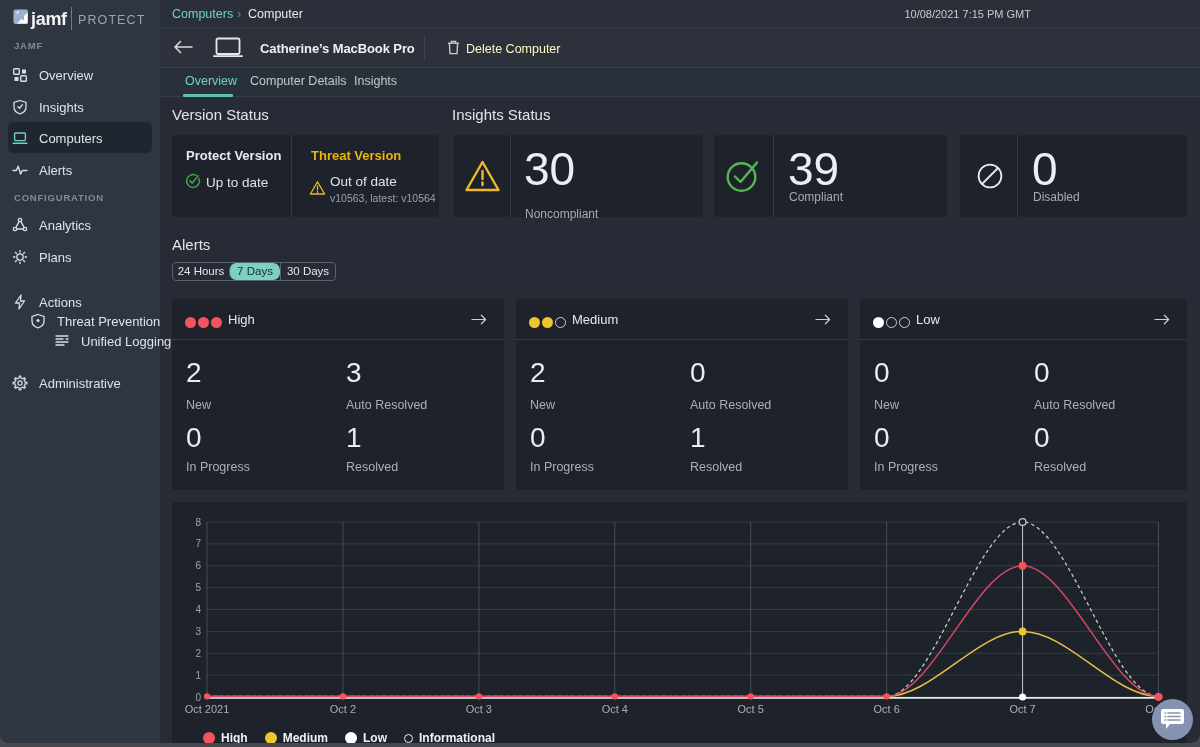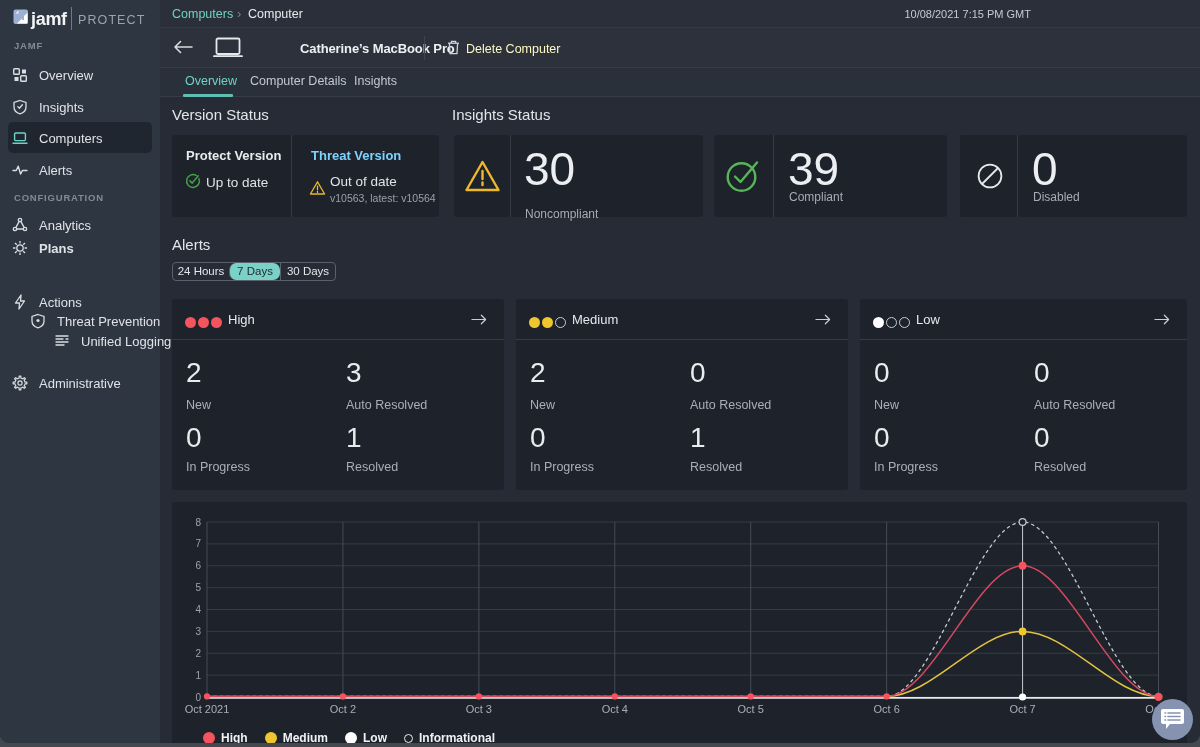--- a/index.html
+++ b/index.html
@@ -66,21 +66,21 @@
     <span class="crumb-date">10/08/2021 7:15 PM GMT</span>
   </div>
   <div id="hdr">
     <svg class="abs" style="left:13px; top:12px;" width="20" height="14" viewBox="0 0 20 14" fill="none" stroke="#d6dbe0" stroke-width="1.6" stroke-linecap="round" stroke-linejoin="round">
       <path d="M19 7 H2 M7.5 1.5 L2 7 L7.5 12.5"></path>
     </svg>
     <svg class="abs" style="left:53px; top:9px;" width="30" height="21" viewBox="0 0 30 21" fill="none" stroke="#e6e9ec" stroke-width="1.8">
       <rect x="3.5" y="1.5" width="23" height="15.5" rx="1.5"></rect>
       <path d="M1 19.2 H29" stroke-linecap="round"></path>
     </svg>
-    <div class="abs" style="left:100px; top:13px; font-size:13px; font-weight:bold; color:#eef0f3; letter-spacing:-0.1px;margin-left:40px;">Catherine’s MacBook Pro</div>
+    <div class="abs" style="left:100px; top:13px; font-size:13px; font-weight:bold; color:#eef0f3; letter-spacing:-0.1px;">Catherine’s MacBook Pro</div>
     <div class="abs" style="left:264px; top:8px; width:1px; height:24px; background:#3e4450;"></div>
     <svg class="abs" style="left:287px; top:12px;" width="13" height="15" viewBox="0 0 13 15" fill="none" stroke="#ced3d9" stroke-width="1.3">
       <path d="M1 3.2 H12"></path>
       <path d="M4.4 3 V1.4 H8.6 V3"></path>
       <path d="M2.4 3.4 L3 13.6 H10 L10.6 3.4"></path>
     </svg>
     <div class="abs" style="left:306px; top:14px; font-size:12.5px; color:#fef9c3;">Delete Computer</div>
   </div>
   <div id="tabs">
     <div class="abs" style="left:0; top:0; width:1040px; height:1px; background:#363d48;"></div>
@@ -95,21 +95,21 @@
   <div class="h2" style="left:172px; top:236px;">Alerts</div>
 
   <div class="card" id="vcard" style="left:172px; top:135px; width:267px; height:82px;">
     <div class="abs" style="left:119px; top:0; width:1px; height:82px; background:#353b45;"></div>
     <div class="abs" style="left:14px; top:13px; font-size:13px; font-weight:bold; color:#e8ebee;">Protect Version</div>
     <svg class="abs" style="left:13px; top:38px;" width="16" height="16" viewBox="0 0 16 16" fill="none" stroke="#43a047" stroke-width="1.5">
       <path d="M14.01 5.81 A6.4 6.4 0 1 1 11.2 2.46" stroke-linecap="round"></path>
       <path d="M5 7.9 L7.2 10.1 L13.3 2.8" stroke-linecap="round" stroke-linejoin="round"></path>
     </svg>
     <div class="abs" style="left:34px; top:40px; font-size:13.5px; color:#dfe3e8;">Up to date</div>
-    <div class="abs" style="left:139px; top:13px; font-size:13px; font-weight:bold; color:#7dd3fc;">Threat Version</div>
+    <div class="abs" style="left:139px; top:13px; font-size:13px; font-weight:bold; color:#eab308;">Threat Version</div>
     <svg class="abs" style="left:137px; top:45px;" width="17" height="16" viewBox="0 0 17 16" fill="none" stroke="#e8b62c" stroke-width="1.3" stroke-linejoin="round">
       <path d="M8.5 1.8 L15.6 14 H1.4 Z"></path>
       <path d="M8.5 6 V9.8 M8.5 11.4 V12.4" stroke-linecap="round"></path>
     </svg>
     <div class="abs" style="left:158px; top:39px; font-size:13.5px; color:#dfe3e8;">Out of date</div>
     <div class="abs" style="left:158px; top:57px; font-size:10.5px; color:#99a0aa; white-space:nowrap;">v10563, latest: v10564</div>
   </div>
 
   <div class="card" id="icard1" style="left:454px; top:135px; width:249px; height:82px;">
     <div class="abs" style="left:56px; top:0; width:1px; height:82px; background:#353b45;"></div>
@@ -322,21 +322,21 @@
 
     <div class="navitem" style="top:209px;">
       <svg class="nicon" viewBox="0 0 16 16" fill="none" stroke="#d9dee3" stroke-width="1.3">
         <circle cx="8" cy="3" r="1.7"></circle>
         <circle cx="3" cy="12" r="1.7"></circle>
         <circle cx="13" cy="12" r="1.7"></circle>
         <path d="M7 4.6 L4 10.4 M9 4.6 L12 10.4 M5 12 H11"></path>
       </svg>
       <span class="ntext">Analytics</span>
     </div>
-    <div class="navitem" style="top:232px;font-weight:bold;">
+    <div class="navitem" style="top:241px;">
       <svg class="nicon" viewBox="0 0 16 16" fill="none" stroke="#d9dee3" stroke-width="1.3">
         <circle cx="8" cy="8" r="3.2"></circle>
         <path d="M8 1 V3.4 M8 12.6 V15 M1 8 H3.4 M12.6 8 H15 M3 3 L4.8 4.8 M11.2 11.2 L13 13 M13 3 L11.2 4.8 M4.8 11.2 L3 13"></path>
       </svg>
       <span class="ntext">Plans</span>
     </div>
     <div class="navitem" style="top:286px;">
       <svg class="nicon" viewBox="0 0 16 16" fill="none" stroke="#d9dee3" stroke-width="1.3" stroke-linejoin="round">
         <path d="M9 1 L3.5 9 H7.5 L7 15 L12.5 7 H8.5 Z"></path>
       </svg>

